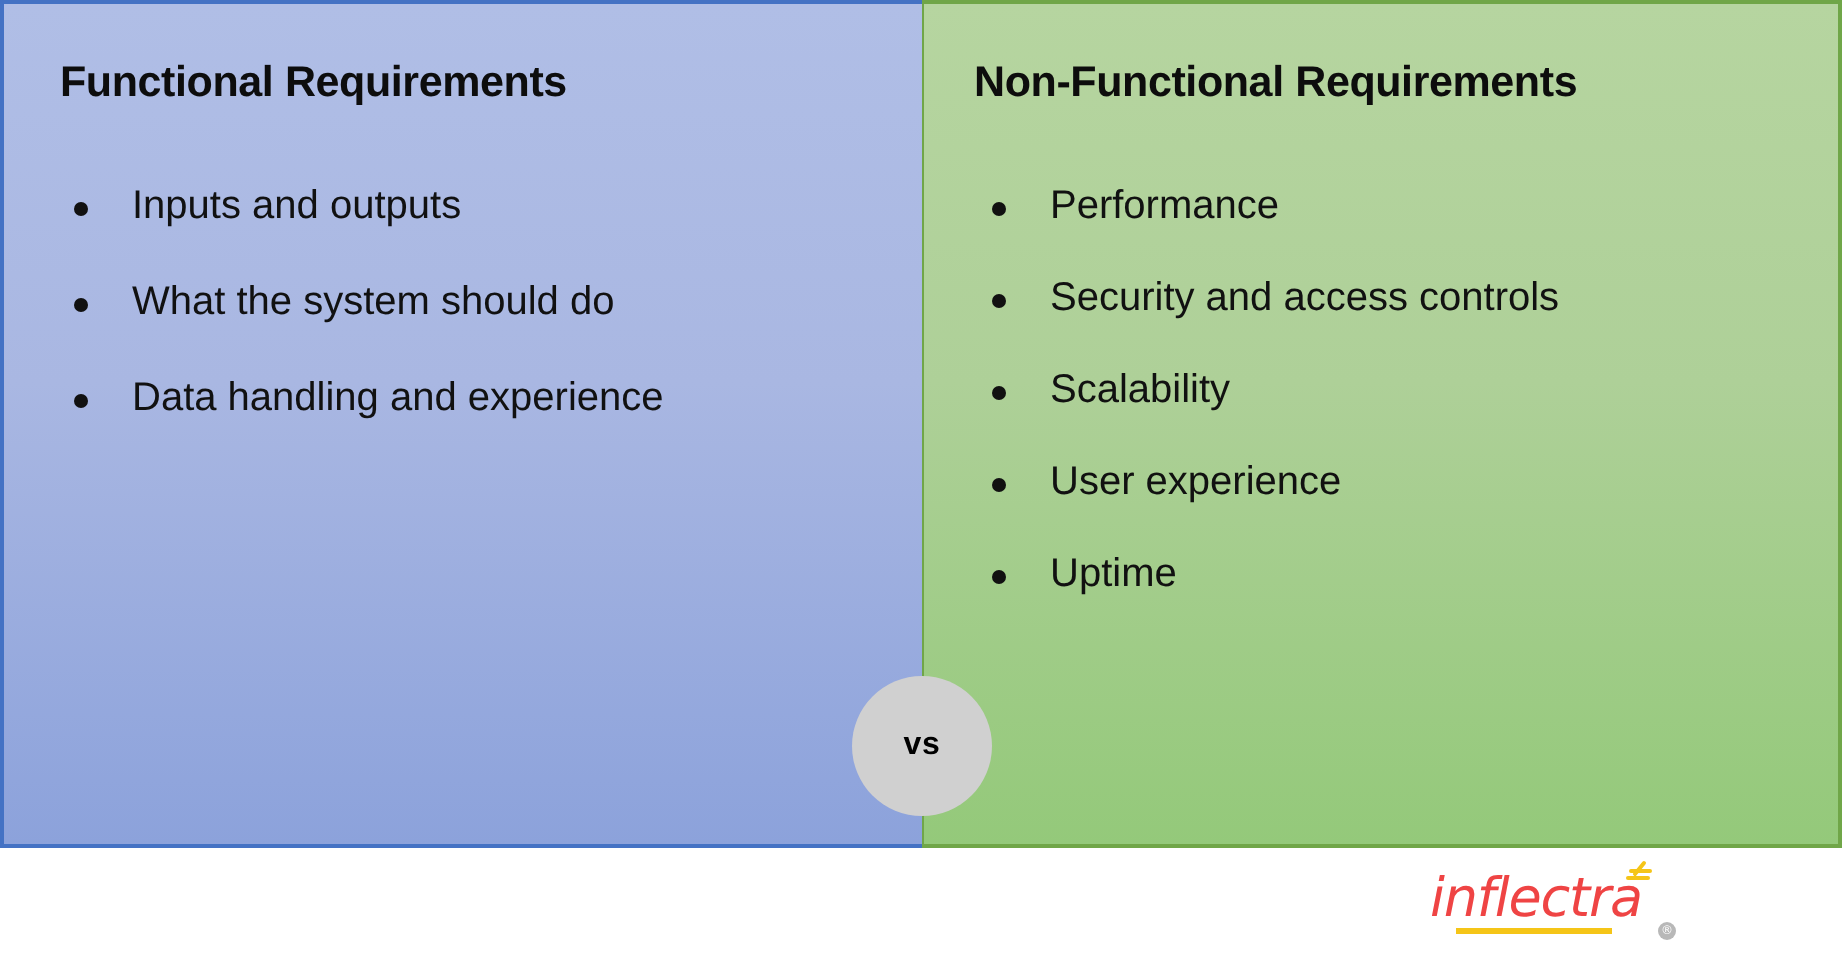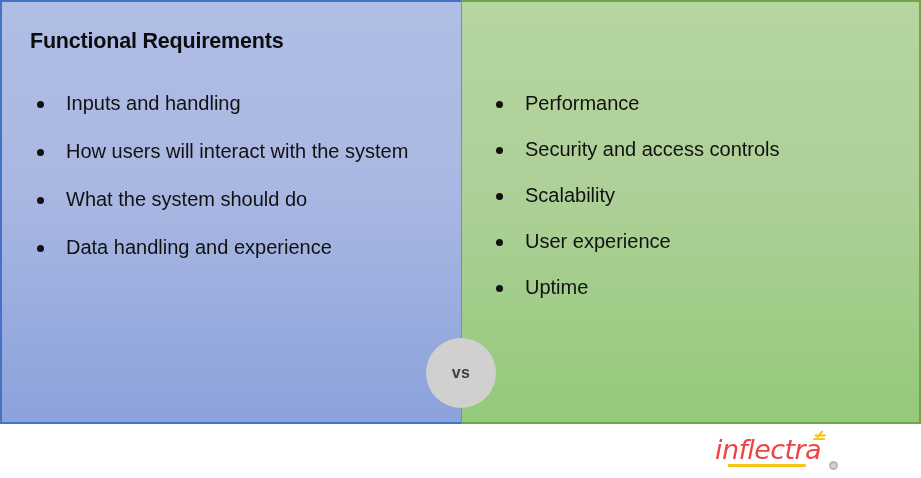--- a/index.html
+++ b/index.html
@@ -97,21 +97,21 @@
     border-radius: 50%;
     background: #d0d0d0;
     display: flex;
     align-items: center;
     justify-content: center;
     z-index: 5;
   }
   #vs-badge .vs-label {
     font-size: 16px;
     font-weight: bold;
-    color: #404040;
+    color: #000000;
     letter-spacing: 0.3px;
   }
 
   
   #footer-logo {
     position: absolute;
     right: 10px;
     bottom: 6px;
     width: 130px;
     height: 44px;
@@ -162,38 +162,35 @@
 <body>
 
 <div id="stage">
 
   <div class="panel" id="panel-left">
     <div class="panel-title">Functional Requirements</div>
 
     <ul class="bullet-list" id="list-left">
       <li class="bullet-item">
         <span class="bullet-dot"></span>
-        <span class="bullet-text">Inputs and handling</span>
-      </li>
-      <li class="bullet-item">
-        <span class="bullet-dot"></span>
-        <span class="bullet-text">How users will interact with the system</span>
+        <span class="bullet-text">Inputs and outputs</span>
       </li>
       <li class="bullet-item">
         <span class="bullet-dot"></span>
         <span class="bullet-text">What the system should do</span>
       </li>
       <li class="bullet-item">
         <span class="bullet-dot"></span>
         <span class="bullet-text">Data handling and experience</span>
       </li>
     </ul>
   </div>
 
   <div class="panel" id="panel-right">
+    <div class="panel-title">Non-Functional Requirements</div>
 
     <ul class="bullet-list" id="list-right">
       <li class="bullet-item">
         <span class="bullet-dot"></span>
         <span class="bullet-text">Performance</span>
       </li>
       <li class="bullet-item">
         <span class="bullet-dot"></span>
         <span class="bullet-text">Security and access controls</span>
       </li>

